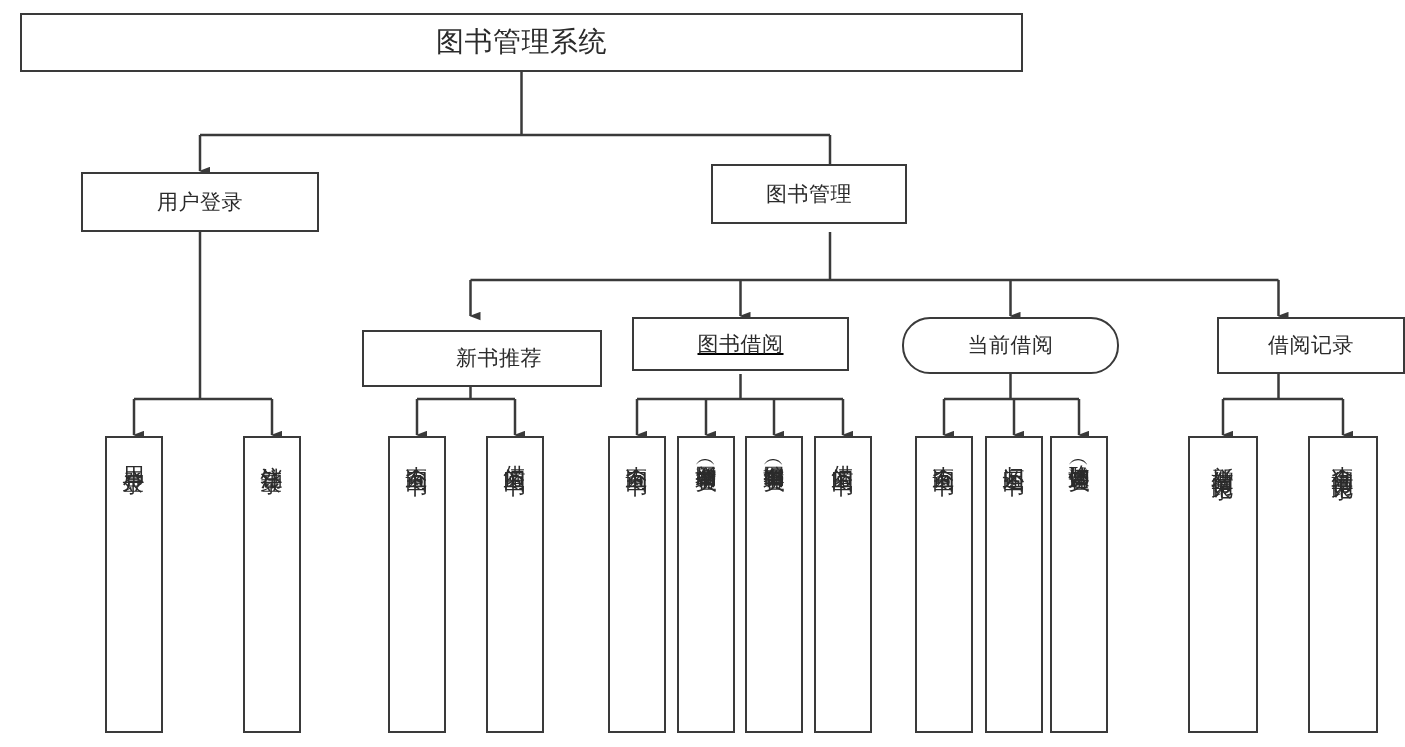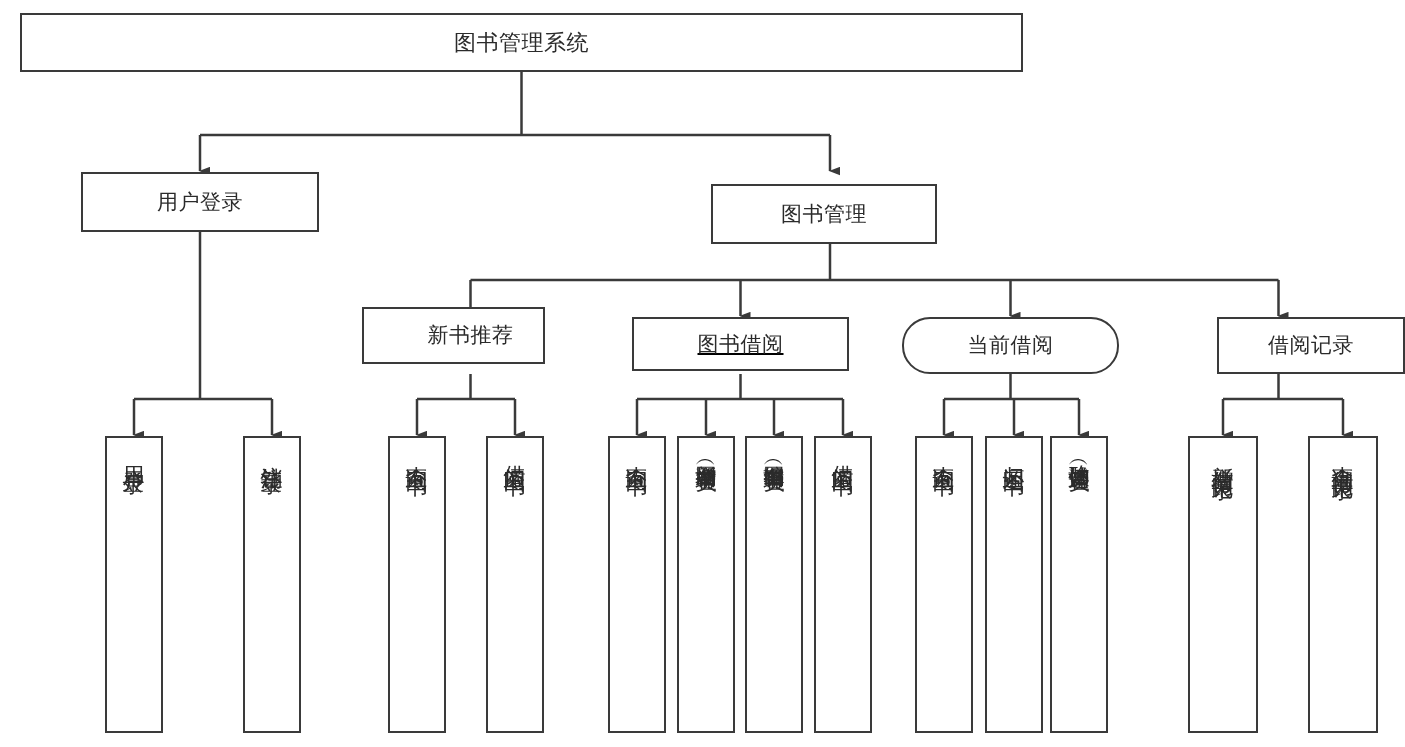--- a/index.html
+++ b/index.html
@@ -56,21 +56,21 @@
     font-size: 22px;
     letter-spacing: 3px;
     line-height: 1.05;
     white-space: normal;
   }
   .node.vert.tall .label {
     font-size: 21px;
     letter-spacing: 1px;
   }
   .node.root .label {
-    font-size: 22px;
+    font-size: 28px;
   }
   .watermark {
     position: absolute;
     right: 12px;
     bottom: 6px;
     font-size: 17px;
     color: #b9b9b9;
     letter-spacing: 0.5px;
     white-space: nowrap;
   }
@@ -122,24 +122,24 @@
       </g>
   </svg>
 
   <div id="nodes-layer">
       <div class="node horiz root" style="left: 20px; top: 13px; width: 1003px; height: 59px;">
         <span class="label">图书管理系统</span>
       </div>
       <div class="node horiz" style="left: 81px; top: 172px; width: 238px; height: 60px;">
         <span class="label">用户登录</span>
       </div>
-      <div class="node horiz" style="left: 711px; top: 184px; width: 226px; height: 60px;">
+      <div class="node horiz" style="left: 711px; top: 164px; width: 196px; height: 60px;">
         <span class="label">图书管理</span>
       </div>
-      <div class="node horiz" style="left: 362px; top: 307px; width: 183px; height: 57px; padding-left: 34px;">
+      <div class="node horiz" style="left: 362px; top: 330px; width: 240px; height: 57px; padding-left: 34px;">
         <span class="label">新书推荐</span>
       </div>
       <div class="node horiz" style="left: 632px; top: 317px; width: 217px; height: 54px; text-decoration: underline;">
         <span class="label">图书借阅</span>
       </div>
       <div class="node horiz" style="left: 902px; top: 317px; width: 217px; height: 57px; border-radius: 28px;">
         <span class="label">当前借阅</span>
       </div>
       <div class="node horiz" style="left: 1170px; top: 317px; width: 188px; height: 57px; margin-left: 47px;">
         <span class="label">借阅记录</span>

